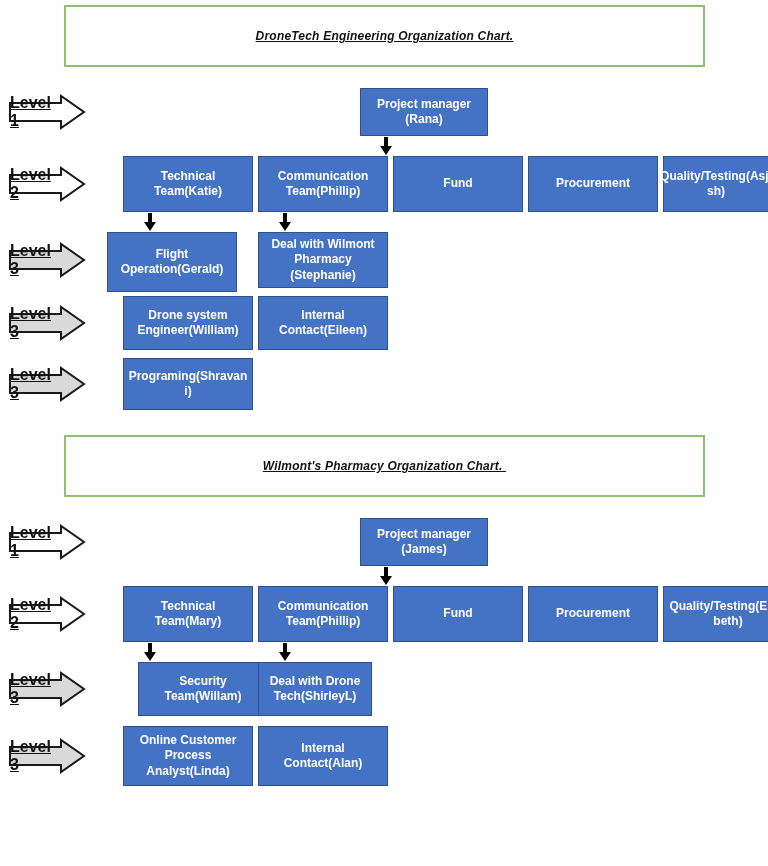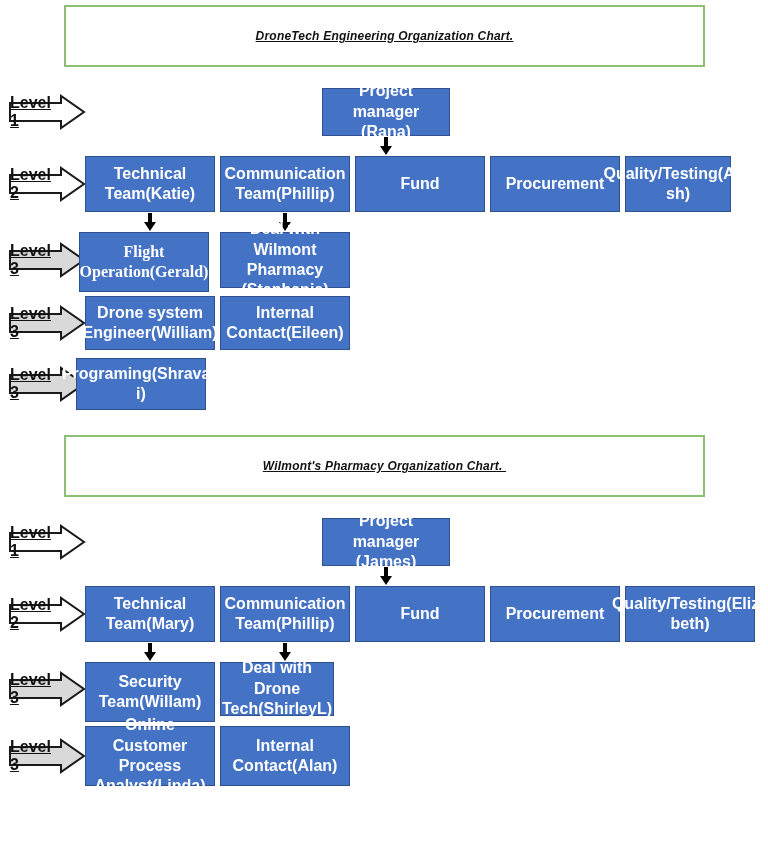--- a/index.html
+++ b/index.html
@@ -17,22 +17,22 @@
   .title-text {
     font-size:12px; font-weight:bold; font-style:italic;
     text-decoration:underline; color:#111111; letter-spacing:0.2px;
     white-space:pre;
   }
   .obox {
     position:absolute; background:var(--box-fill,#4472c4);
     border:1.6px solid var(--box-border,#2f528f);
     color:var(--box-text,#ffffff);
     display:flex; align-items:center; justify-content:center;
-    text-align:center; font-size:16px; font-weight:bold;
-    line-height:1.28; white-space:pre-line; padding:1px 2px;
+    text-align:center; font-size:12px; font-weight:bold;
+    line-height:1.28; white-space:pre-line; padding:1px 2px;margin-left:38px;
   }
   .lvl { position:absolute; left:8px; width:78px; height:38px; }
   .lvl svg { position:absolute; left:0; top:0; }
   .lvl .lbl {
     position:absolute; left:2px; top:0; width:52px; height:38px;
     display:flex; align-items:center; justify-content:center;
     font-size:16px; font-weight:600; text-decoration:underline; color:#111111;
   }
   .conn { position:absolute; width:12px; }
   .conn .stem { width:4px; height:9px; background:var(--connector,#000); margin:0 auto; }
@@ -82,42 +82,42 @@
     <div class="conn" style="left: 279px; top: 213px;">
       <div class="stem"></div>
       <div class="head"></div>
     </div>
     <div class="lvl" style="top: 241px;">
       <svg width="78" height="38" viewBox="0 0 78 38">
         <path d="M2 10 H53 V3 L76 19 L53 35 V28 H2 Z" fill="#d9d9d9" stroke="#1a1a1a" stroke-width="2" stroke-linejoin="miter"></path>
       </svg>
       <div class="lbl">Level 3</div>
     </div>
-    <div class="obox" style="left: 79px; top: 232px; width: 130px; height: 60px; font-family: Liberation Serif, serif;">Flight
+    <div class="obox" style="left: 69px; top: 232px; width: 130px; height: 60px;">Flight
 Operation(Gerald)</div>
     <div class="obox" style="left: 220px; top: 232px; width: 130px; height: 56px;">Deal with Wilmont
 Pharmacy
 (Stephanie)</div>
     <div class="lvl" style="top: 304px;">
       <svg width="78" height="38" viewBox="0 0 78 38">
         <path d="M2 10 H53 V3 L76 19 L53 35 V28 H2 Z" fill="#d9d9d9" stroke="#1a1a1a" stroke-width="2" stroke-linejoin="miter"></path>
       </svg>
       <div class="lbl">Level 3</div>
     </div>
     <div class="obox" style="left: 85px; top: 296px; width: 130px; height: 54px;">Drone system
 Engineer(William)</div>
     <div class="obox" style="left: 220px; top: 296px; width: 130px; height: 54px;">Internal
 Contact(Eileen)</div>
     <div class="lvl" style="top: 365px;">
       <svg width="78" height="38" viewBox="0 0 78 38">
         <path d="M2 10 H53 V3 L76 19 L53 35 V28 H2 Z" fill="#d9d9d9" stroke="#1a1a1a" stroke-width="2" stroke-linejoin="miter"></path>
       </svg>
       <div class="lbl">Level 3</div>
     </div>
-    <div class="obox" style="left: 76px; top: 358px; width: 130px; height: 52px;">Programing(Shravan
+    <div class="obox" style="left: 85px; top: 358px; width: 130px; height: 52px;">Programing(Shravan
 i)</div>
   </div>
 
 <div class="chart" style="top: 430px;">
   <div class="title-box">
     <span class="title-text">Wilmont's Pharmacy Organization Chart. </span>
   </div>
 <div class="lvl" style="top: 93px;">
       <svg width="78" height="38" viewBox="0 0 78 38">
         <path d="M2 10 H53 V3 L76 19 L53 35 V28 H2 Z" fill="#ffffff" stroke="#1a1a1a" stroke-width="2" stroke-linejoin="miter"></path>
@@ -151,21 +151,21 @@
     <div class="conn" style="left: 279px; top: 213px;">
       <div class="stem"></div>
       <div class="head"></div>
     </div>
     <div class="lvl" style="top: 240px;">
       <svg width="78" height="38" viewBox="0 0 78 38">
         <path d="M2 10 H53 V3 L76 19 L53 35 V28 H2 Z" fill="#d9d9d9" stroke="#1a1a1a" stroke-width="2" stroke-linejoin="miter"></path>
       </svg>
       <div class="lbl">Level 3</div>
     </div>
-    <div class="obox" style="left: 85px; top: 232px; width: 130px; height: 60px;">Security
+    <div class="obox" style="left: 100px; top: 232px; width: 130px; height: 54px;">Security
 Team(Willam)</div>
     <div class="obox" style="left: 220px; top: 232px; width: 114px; height: 54px;">Deal with Drone
 Tech(ShirleyL)</div>
     <div class="lvl" style="top: 307px;">
       <svg width="78" height="38" viewBox="0 0 78 38">
         <path d="M2 10 H53 V3 L76 19 L53 35 V28 H2 Z" fill="#d9d9d9" stroke="#1a1a1a" stroke-width="2" stroke-linejoin="miter"></path>
       </svg>
       <div class="lbl">Level 3</div>
     </div>
     <div class="obox" style="left: 85px; top: 296px; width: 130px; height: 60px;">Online Customer

